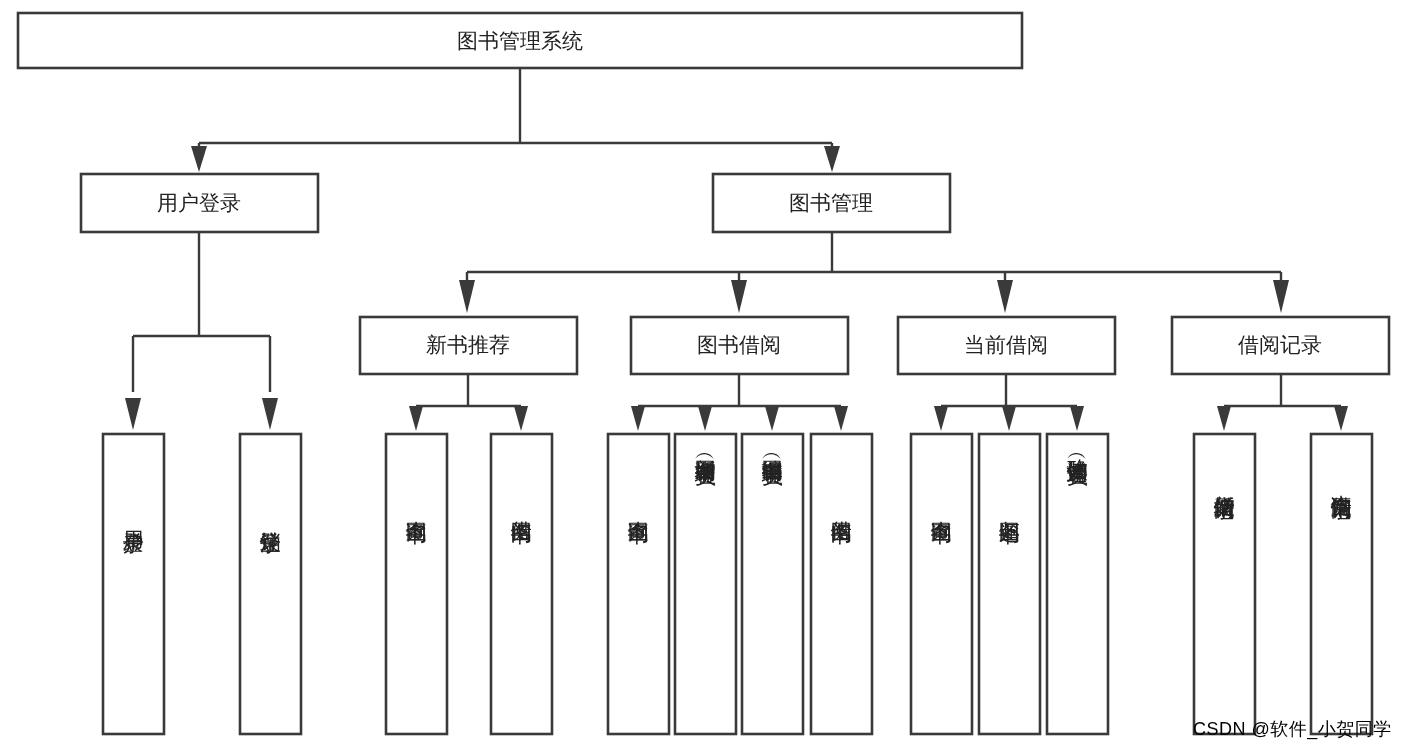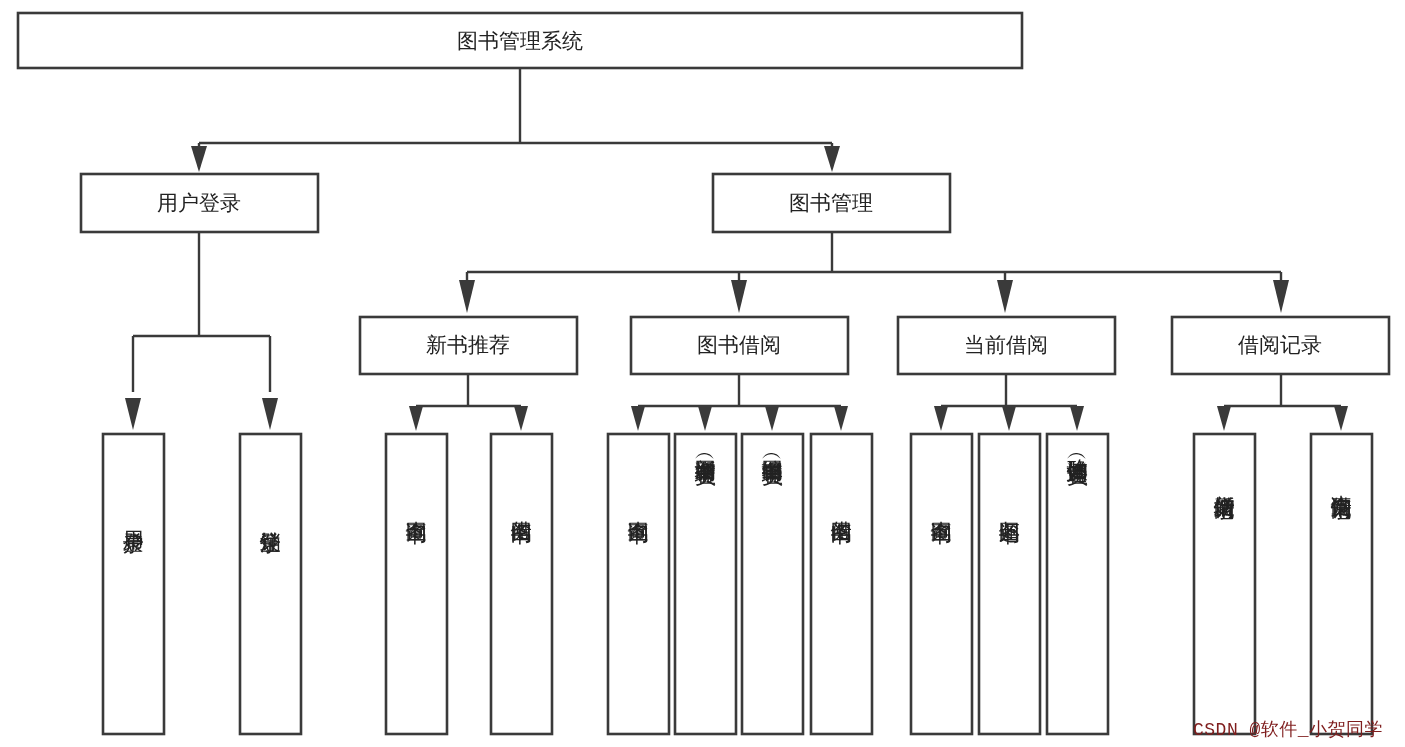--- a/index.html
+++ b/index.html
@@ -61,23 +61,23 @@
     text-align: left;
   }
   .vlabel-wrap {
     position: absolute;
     display: flex;
     align-items: flex-start;
     justify-content: center;
   }
   .watermark {
     position: absolute;
-    font-family: Liberation Mono, monospace;
+    font-family: Liberation Sans, sans-serif;
     font-size: 18px;
-    color: #7f1d1d;
+    color: #000000;
     white-space: nowrap;
     letter-spacing: 0.5px;
   }
 </style>
 </head>
 <body>
 
 <div id="diagram-root">
 
   <svg id="tree-svg" viewBox="0 0 1405 747">

